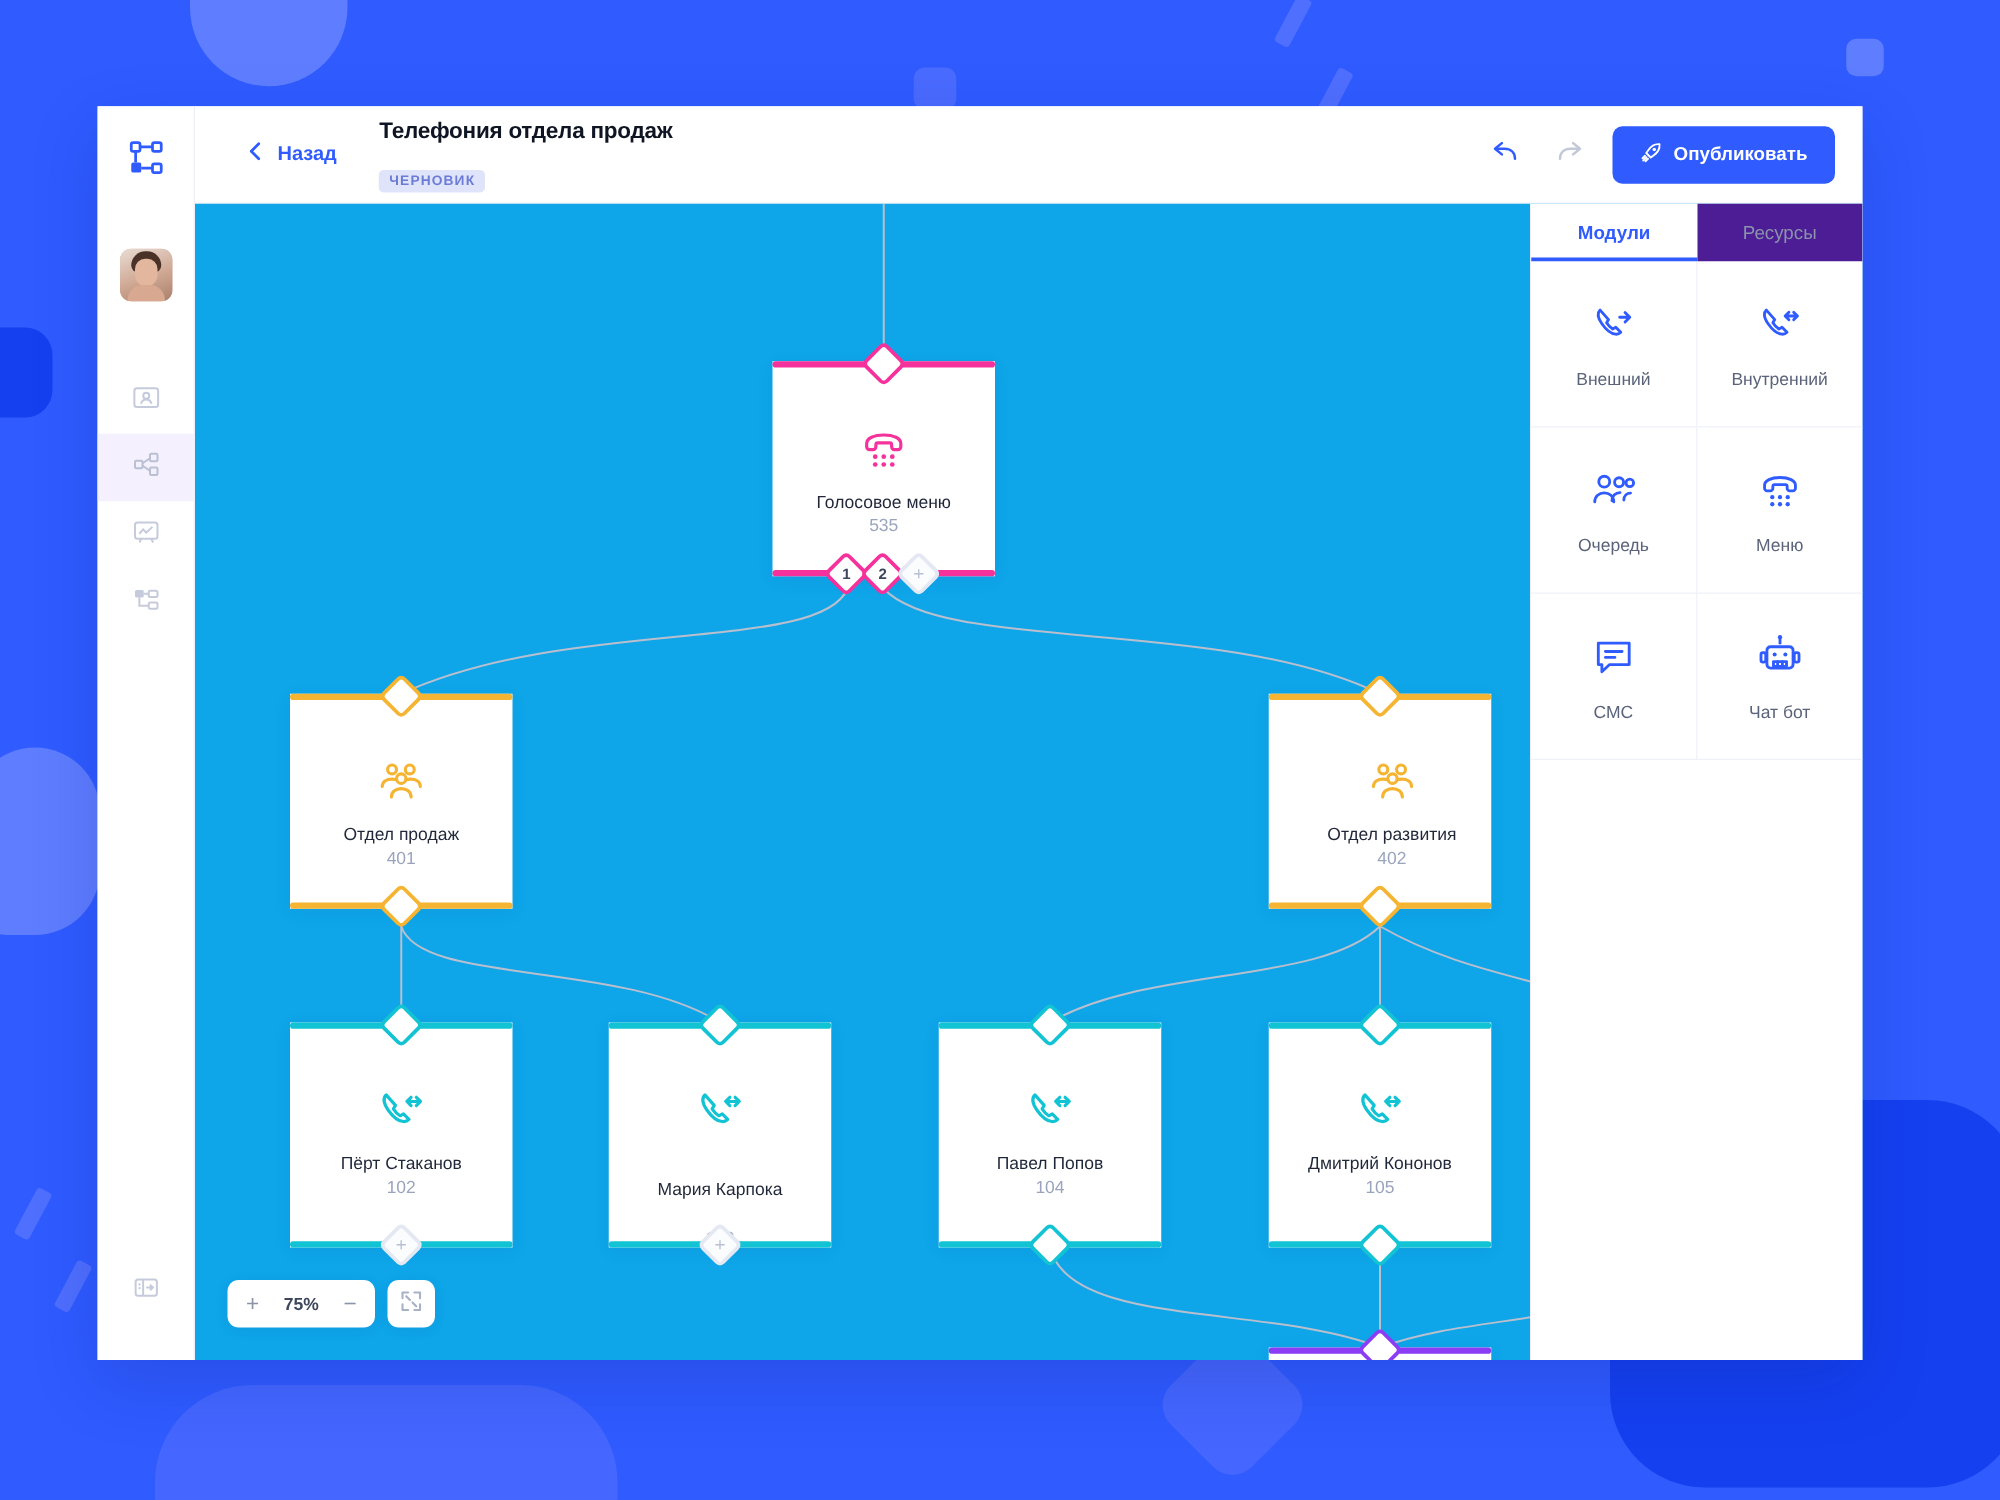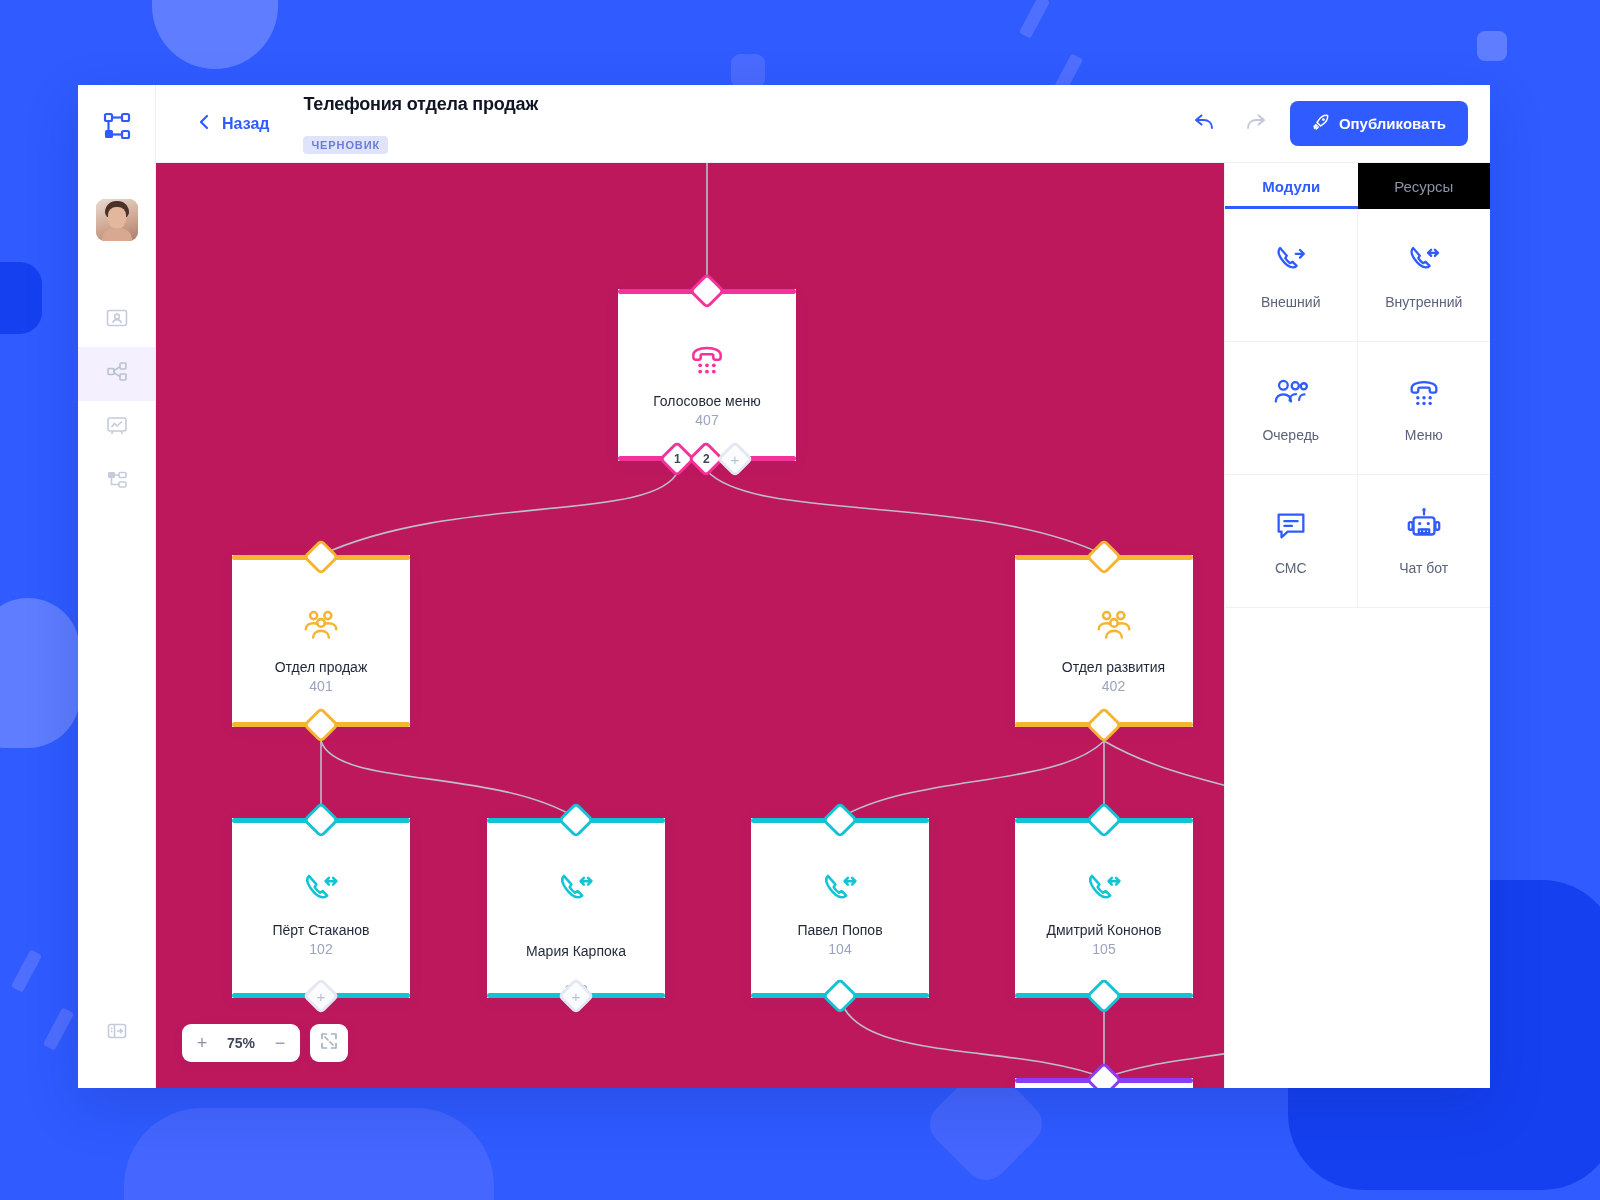--- a/index.html
+++ b/index.html
@@ -96,21 +96,21 @@
   .icon-btn { width:30px; height:30px; display:flex; align-items:center; justify-content:center; cursor:pointer; }
   .publish-btn {
     display:flex; align-items:center; gap:9px; background:#2f5bff; color:#fff;
     font-size:15px; font-weight:700; padding:12px 22px; border-radius:8px; border:none;
     cursor:pointer; font-family:"Liberation Sans", sans-serif;
   }
 
   
   .canvas {
     position:absolute; left:78px; top:78px; right:0; bottom:0;
-    background:#be185d; overflow:hidden;
+    background:#0ea5e9; overflow:hidden;
   }
   .edges { position:absolute; left:0; top:0; width:100%; height:100%; }
 
   
   .node {
     position:absolute; width:178px; background:#fff;
     box-shadow: 0 3px 14px rgba(30,50,120,.07);
     display:flex; flex-direction:column; align-items:center;
   }
   .node .bar-top, .node .bar-bot {
@@ -155,21 +155,21 @@
   }
   .panel-tabs { display:flex; height:46px; }
   .panel-tab {
     flex:1; display:flex; align-items:center; justify-content:center;
     font-size:15px; color:#8b93ab; cursor:pointer; position:relative;
   }
   .panel-tab.active { color:#2f5bff; font-weight:700; }
   .panel-tab.active:after {
     content:""; position:absolute; left:0; right:0; bottom:0; height:3px; background:#2f5bff;
   }
-  .panel-tab.inactive-bg { background:#000000; }
+  .panel-tab.inactive-bg { background:#4c1d95; }
   .mod-grid { display:grid; grid-template-columns:1fr 1fr; }
   .mod-cell {
     height:133px; display:flex; flex-direction:column; align-items:center; justify-content:center;
     gap:12px; border-right:1px solid #eef1f7; border-bottom:1px solid #eef1f7; cursor:pointer;
   }
   .mod-cell:nth-child(2n) { border-right:none; }
   .mod-cell.empty { cursor:default; border-bottom:none; border-right:none; }
   .mod-label { font-size:14px; color:#5a637a; }
 </style>
 </head>
@@ -351,21 +351,21 @@
         <circle cx="13.5" cy="26" r="1.8"></circle>
                 <circle cx="20" cy="26" r="1.8"></circle>
                 <circle cx="26.5" cy="26" r="1.8"></circle>
         <circle cx="13.5" cy="32" r="1.8"></circle>
                 <circle cx="20" cy="32" r="1.8"></circle>
                 <circle cx="26.5" cy="32" r="1.8"></circle>
               </g>
             </svg>
           </div>
           <div class="node-title">Голосовое меню</div>
-          <div class="node-sub">407</div>
+          <div class="node-sub">535</div>
           <div class="port" style="border-color: rgb(245, 50, 155); left: calc(50% - 13px); top: -11px;"></div>
           <div class="port" style="border-color: rgb(245, 50, 155); left: 45.5px; bottom: -11px;">
             <span>1</span>
           </div>
           <div class="port" style="border-color: rgb(245, 50, 155); left: 74.5px; bottom: -11px;">
             <span>2</span>
           </div>
           <div class="port plus" style="left: 103.5px; bottom: -11px;">
             <span>+</span>
           </div>

